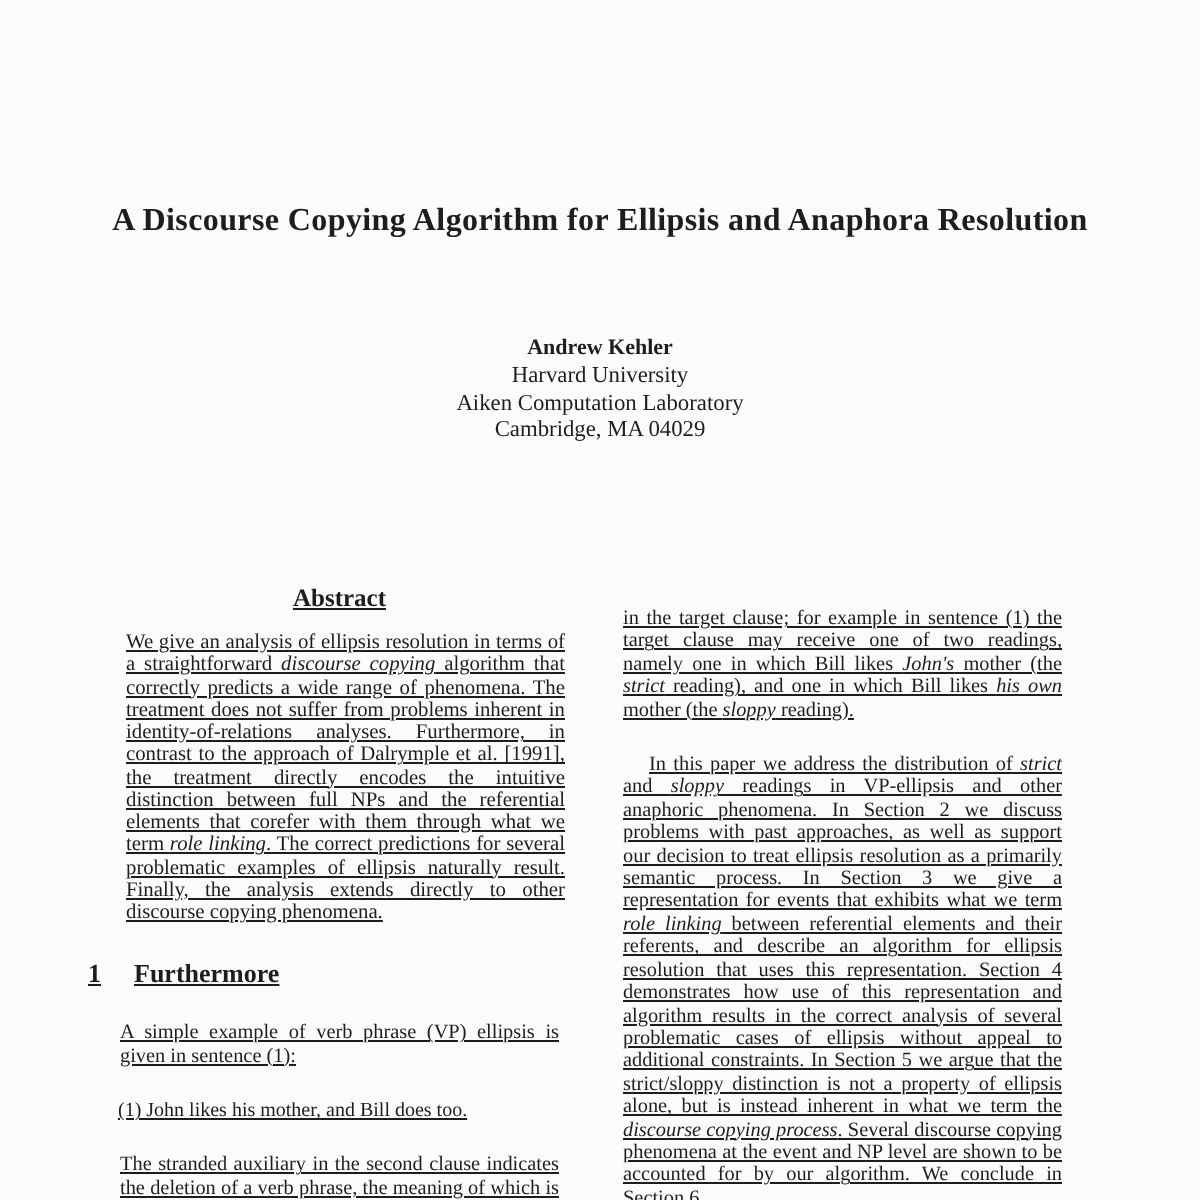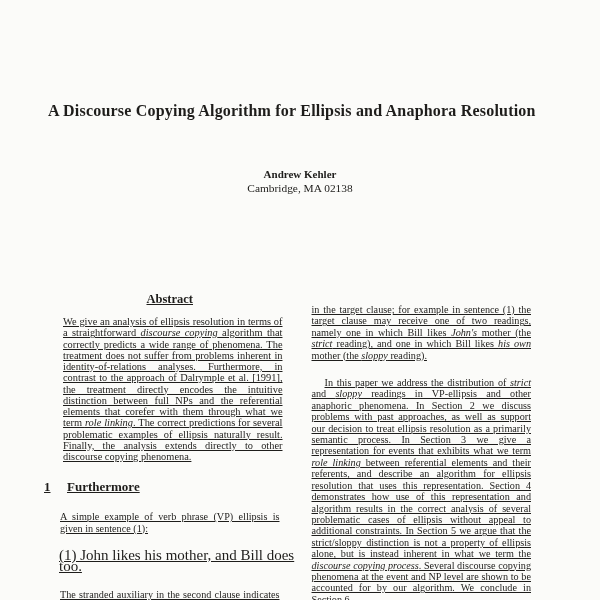--- a/index.html
+++ b/index.html
@@ -11,20 +11,21 @@
   .page {
     position: relative;
     width: 600px; height: 600px;
     font-family: "Liberation Serif", serif;
     color: #1e1d1b;
     -webkit-font-smoothing: antialiased;
   }
   .title {
     position: absolute;
     top: 102px; left: 48px; right: 48px;
+    text-align: center;
     font-size: 16px;
     font-weight: bold;
     line-height: 18.5px;
     letter-spacing: 0.2px;
   }
   .author-block {
     position: absolute;
     top: 168px; left: 0; right: 0;
     text-align: center;
     font-size: 11.4px;
@@ -67,35 +68,37 @@
     margin: 16px;
     font-size: 10.2px;
     line-height: 11.4px;
     text-align: justify;
   }
   .par-gap { margin-top: 4px; }
   .first-par-right { margin-top: 14px; }
   .indent-first { text-indent: 13px; }
   .example {
     margin: 4px 0 3px 15px;
-    font-size: 15px;
+    font-size: 10px;
     line-height: 11.4px;
   }
   em { font-style: italic; }
 </style>
 </head>
 <body>
 
 <div class="page">
 
   <div class="title">A Discourse Copying Algorithm for Ellipsis and Anaphora Resolution</div>
 
   <div class="author-block">
     <div class="author-name">Andrew Kehler</div>
-    <div>Cambridge, MA 02138</div>
+    <div>Harvard University</div>
+    <div>Aiken Computation Laboratory</div>
+    <div>Cambridge, MA 04029</div>
   </div>
 
   <div class="columns">
 
     <div class="col">
       <div class="abstract-heading">Abstract</div>
       <p class="abstract-body"><span>We give an analysis of ellipsis resolution in terms of a straightforward </span><em>discourse copying</em><span> algorithm that correctly predicts a wide range of phenomena. The treatment does not suffer from problems inherent in identity-of-relations analyses. Furthermore, in contrast to the approach of Dalrymple et al. [1991], the treatment directly encodes the intuitive distinction between full NPs and the referential elements that corefer with them through what we term </span><em>role linking</em><span>. The correct predictions for several problematic examples of ellipsis naturally result. Finally, the analysis extends directly to other discourse copying phenomena.</span></p>
 
       <div class="section-heading">
         <span class="sec-num">1</span>

